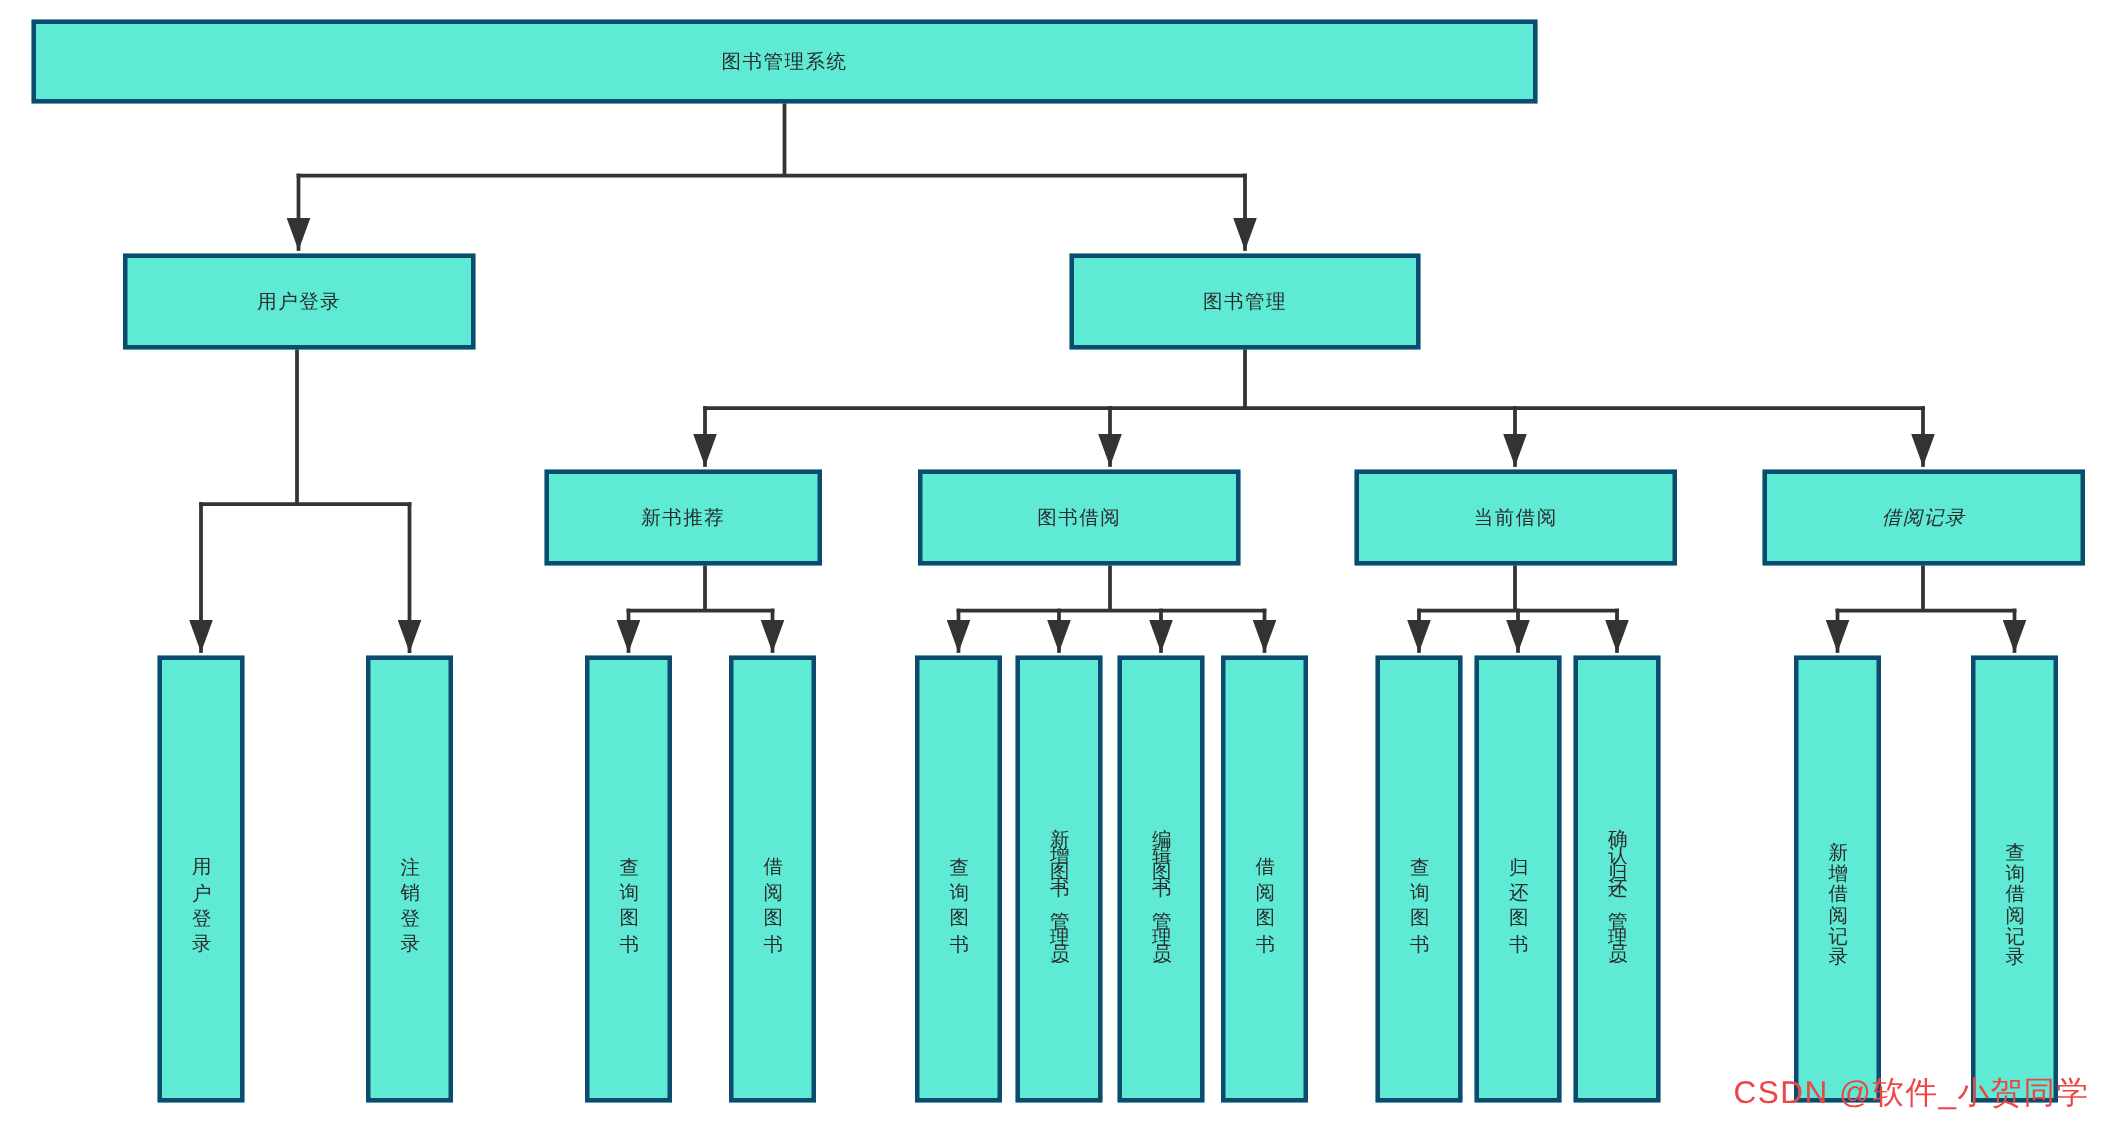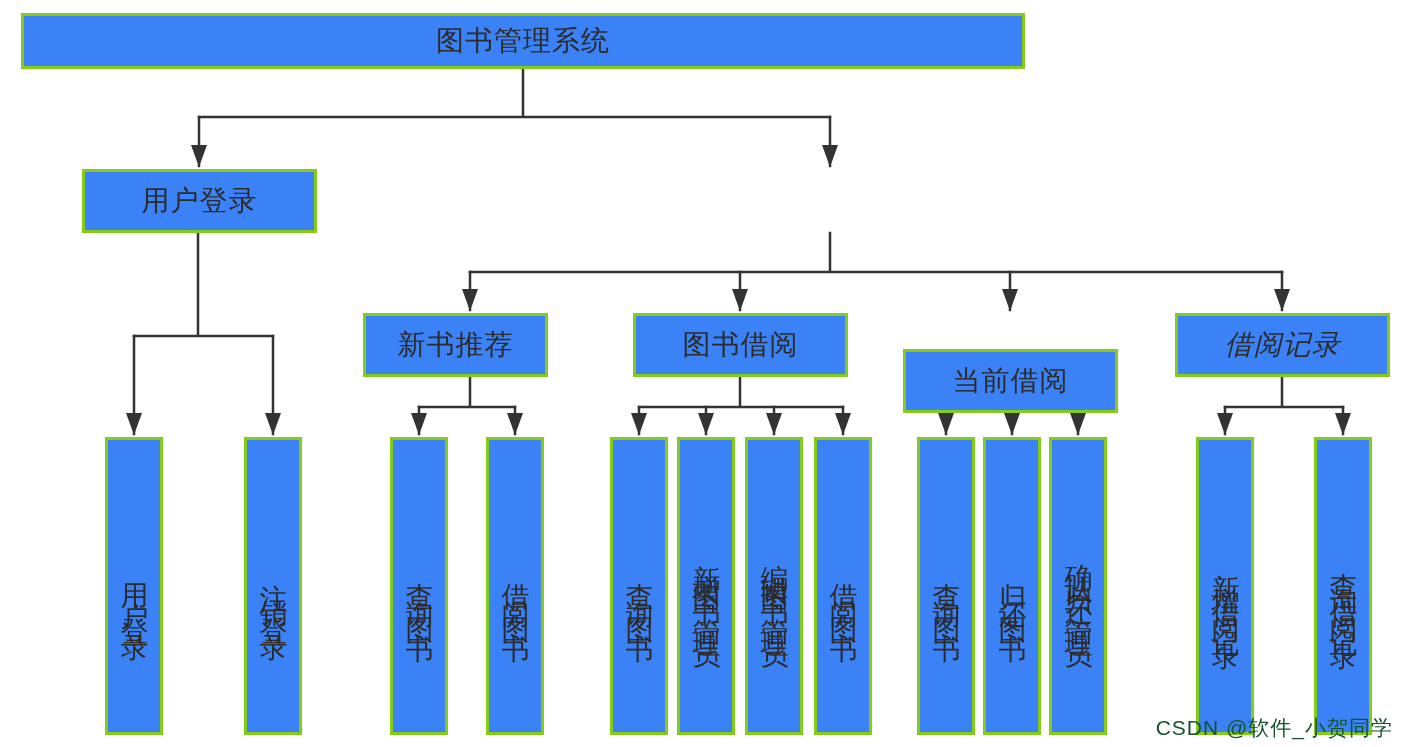--- a/index.html
+++ b/index.html
@@ -13,45 +13,45 @@
   }
   .wires {
     position: absolute;
     left: 0; top: 0;
     width: 1405px; height: 747px;
     z-index: 1;
   }
   .box {
     position: absolute;
     box-sizing: border-box;
-    border: 3px solid #84cc16;
-    background: #3b82f6;
+    border: 3px solid #0c4a6e;
+    background: #5eead4;
     display: flex;
     align-items: center;
     justify-content: center;
     color: #2b2b2b;
-    font-size: 28px;
+    font-size: 13px;
     z-index: 2;
     letter-spacing: 1px;
   }
   .leaf .vtext {
     writing-mode: vertical-rl;
     text-orientation: mixed;
     white-space: nowrap;
     color: #2b2b2b;
   }
   .v4 .vtext { letter-spacing: 17px; margin-bottom: -17px; }
   .v6 .vtext { letter-spacing: 14px; margin-bottom: -14px; }
   .v9 .vtext { letter-spacing: 11px; margin-bottom: -11px; }
   .watermark {
     position: absolute;
     right: 12px;
     top: 714px;
     font-size: 21px;
-    color: #14532d;
+    color: #ef4444;
     letter-spacing: 1px;
     z-index: 3;
     white-space: nowrap;
   }
 </style>
 </head>
 <body>
 
 <div class="stage">
 
@@ -108,24 +108,25 @@
         <path d="M1282,377 V407 M1225,407 H1343"></path>
         <line x1="1225" y1="407" x2="1225" y2="434" marker-end="url(#arw)"></line>
         <line x1="1343" y1="407" x2="1343" y2="434" marker-end="url(#arw)"></line>
       </g>
     </g>
   </svg>
 
   <div class="box" style="left:21px; top:13px; width:1004px; height:56px;">图书管理系统</div>
 
   <div class="box" style="left:82px; top:169px; width:235px; height:64px;">用户登录</div>
+  <div class="box" style="left:713px; top:169px; width:234px; height:64px;">图书管理</div>
 
   <div class="box" style="left:363px; top:313px; width:185px; height:64px;">新书推荐</div>
-  <div class="box" style="left:633px; top:313px; width:215px; height:64px;">图书借阅</div>
-  <div class="box" style="left:903px; top:313px; width:215px; height:64px;margin-top:36px;">当前借阅</div>
+  <div class="box" style="left:612px; top:313px; width:215px; height:64px;">图书借阅</div>
+  <div class="box" style="left:903px; top:313px; width:215px; height:64px;">当前借阅</div>
   <div class="box" style="left:1175px; top:313px; width:215px; height:64px;font-style:italic;">借阅记录</div>
 
   <div class="box leaf v4" style="left:105px; top:437px; width:58px; height:298px;">
     <span class="vtext">用户登录</span>
   </div>
   <div class="box leaf v4" style="left:244px; top:437px; width:58px; height:298px;">
     <span class="vtext">注销登录</span>
   </div>
 
   <div class="box leaf v4" style="left:390px; top:437px; width:58px; height:298px;">

